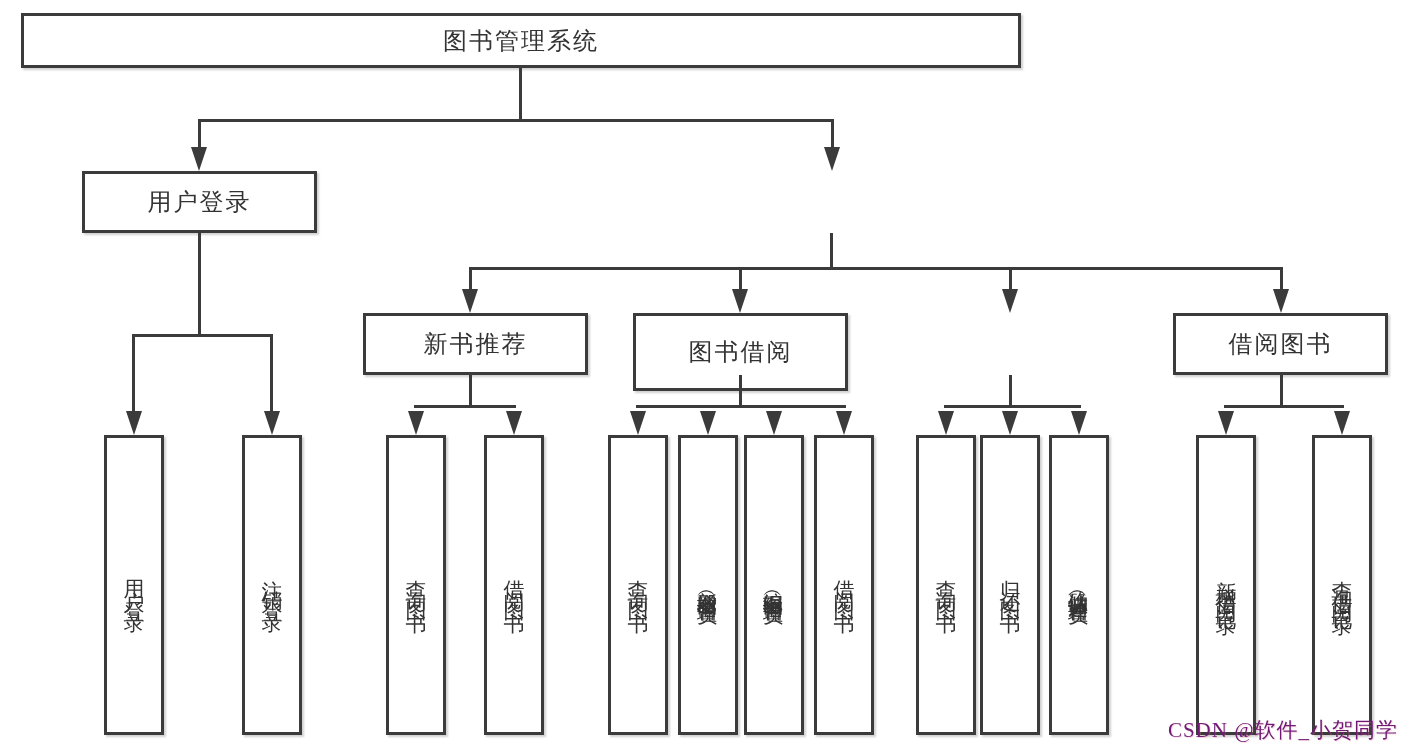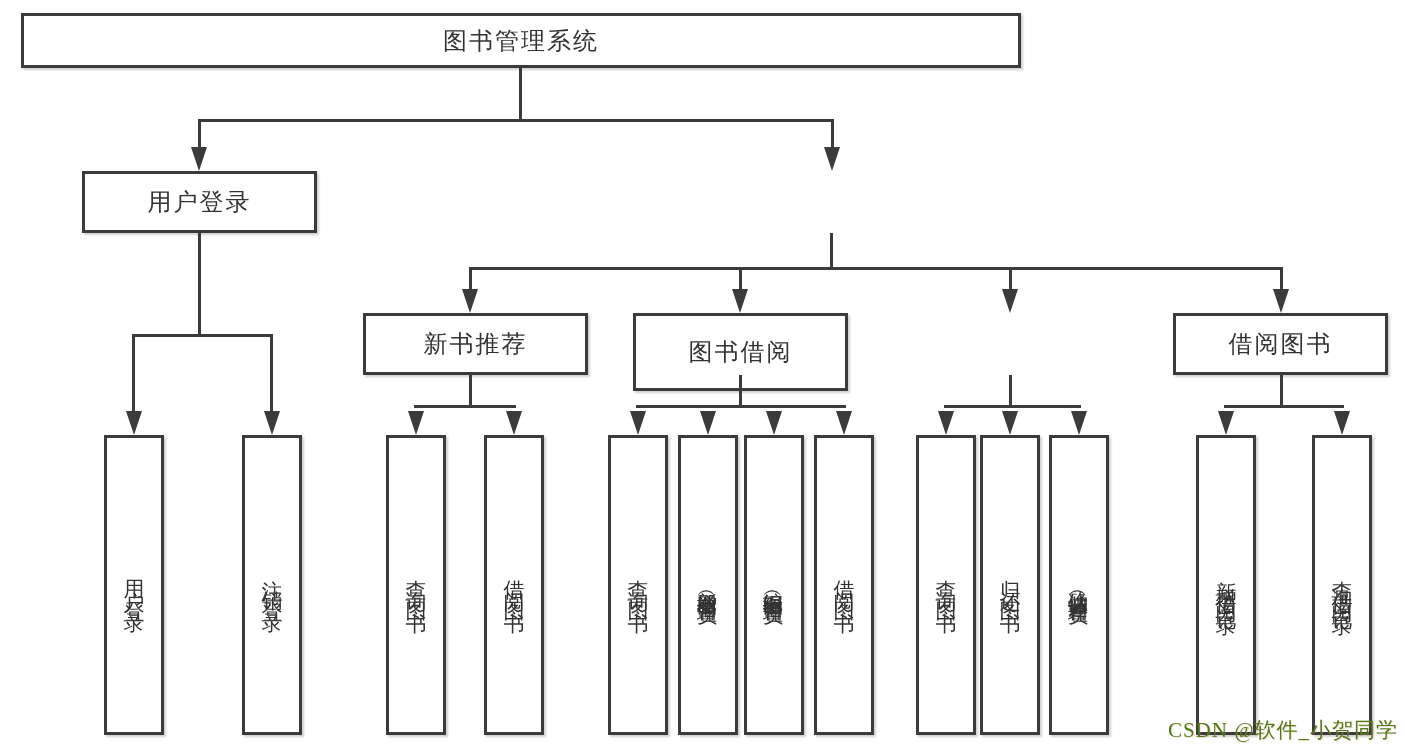--- a/index.html
+++ b/index.html
@@ -55,21 +55,21 @@
     width: 0; height: 0;
     border-left: 8px solid transparent;
     border-right: 8px solid transparent;
     border-top: 24px solid #3b3b3b;
   }
   .watermark {
     position: absolute;
     right: 7px;
     bottom: 3px;
     font-size: 21px;
-    color: #4d7c0f;
+    color: #701a75;
     letter-spacing: 1px;
     text-shadow: 1px 1px 0 rgba(235,130,150,0.28);
     user-select: none;
   }
 </style>
 </head>
 <body>
 
 <div class="stage">
 

